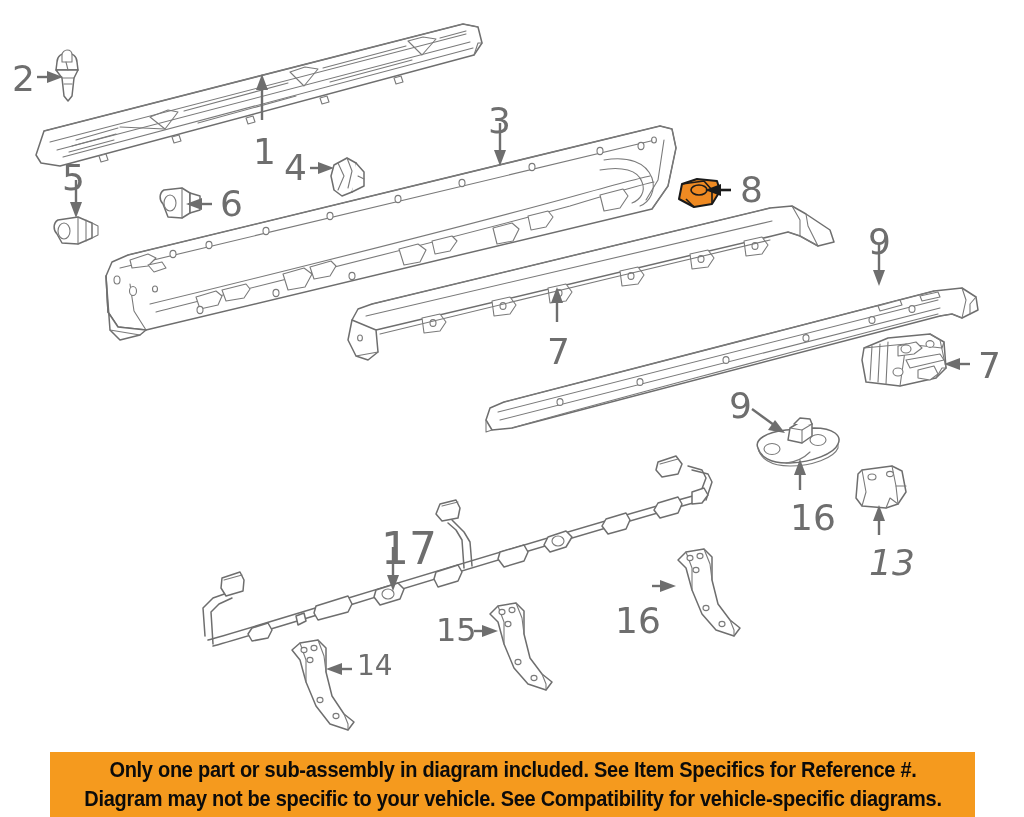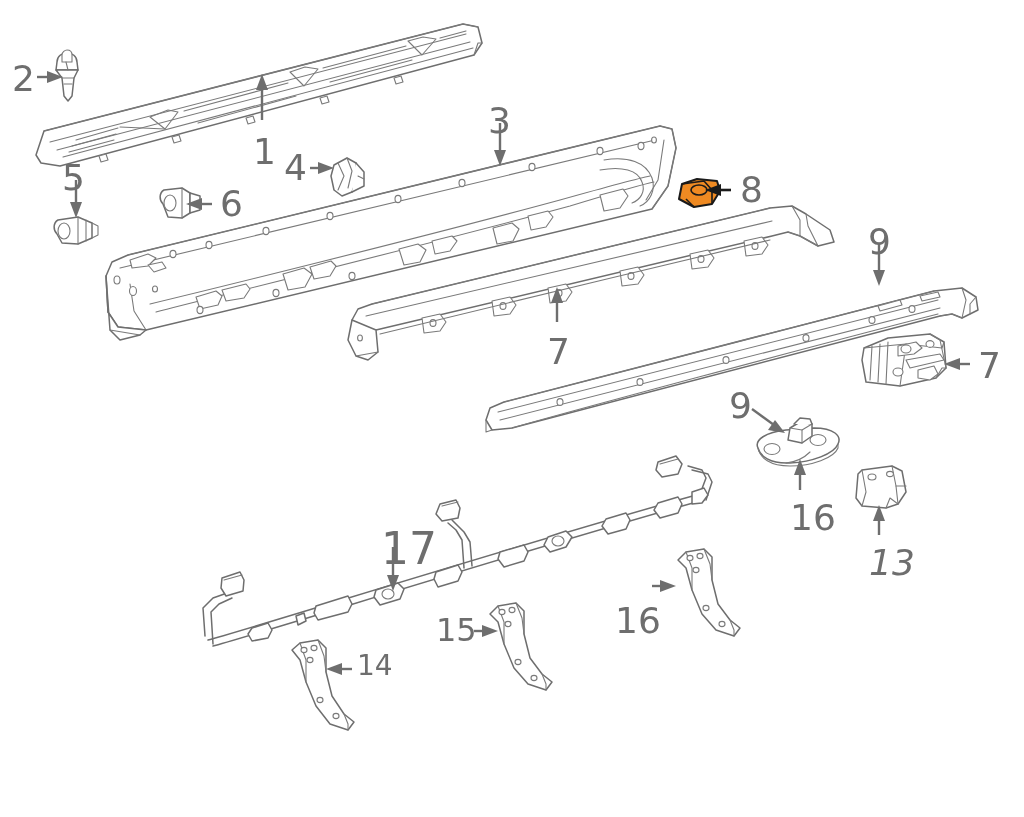--- a/index.html
+++ b/index.html
@@ -387,14 +387,18 @@
   <div class="callout-num" style="left:868px;top:224px;font-size:36px;">9</div>
   <div class="callout-num" style="left:978px;top:348px;font-size:36px;">7</div>
   <div class="callout-num" style="left:729px;top:388px;font-size:36px;">9</div>
   <div class="callout-num" style="left:790px;top:500px;font-size:36px;">16</div>
   <div class="callout-num" style="left:869px;top:545px;font-size:36px;font-style:italic;">13</div>
   <div class="callout-num" style="left:381px;top:527px;font-size:44px;">17</div>
   <div class="callout-num" style="left:615px;top:603px;font-size:36px;">16</div>
   <div class="callout-num" style="left:436px;top:614px;font-size:32px;">15</div>
   <div class="callout-num" style="left:357px;top:652px;font-size:28px;">14</div>
 
+  <div id="banner">
+    <div class="bline">Only one part or sub-assembly in diagram included. See Item Specifics for Reference #.</div>
+    <div class="bline">Diagram may not be specific to your vehicle. See Compatibility for vehicle-specific diagrams.</div>
+  </div>
 
 </div>
 
 </body></html>

